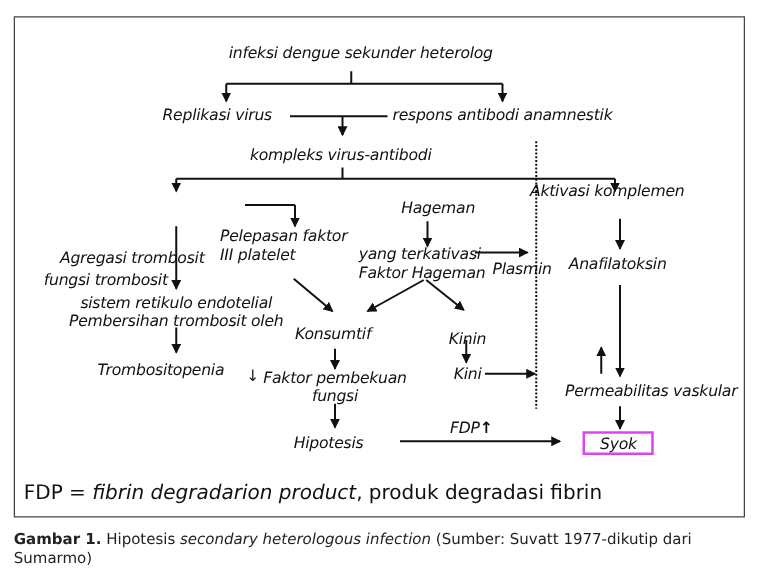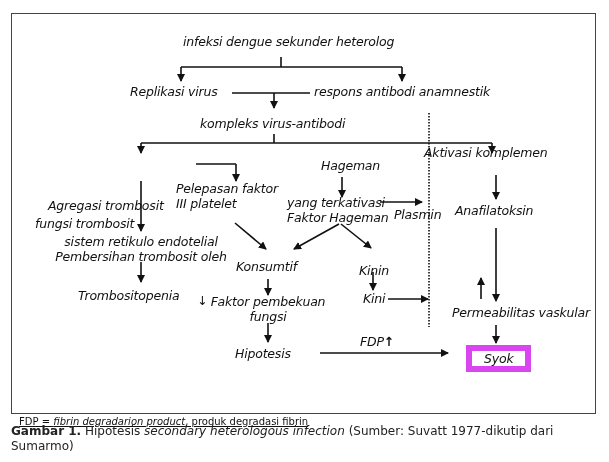--- a/index.html
+++ b/index.html
@@ -4,22 +4,22 @@
 <style>
   html, body { margin:0; padding:0; background:#ffffff; }
   body { width:609px; height:462px; position:relative; overflow:hidden;
          font-family:"DejaVu Sans", sans-serif; color:#111; }
   #frame { position:absolute; left:11px; top:13px; width:585px; height:401px;
            border:1.5px solid #444; box-sizing:border-box; }
   svg#wires { position:absolute; left:0; top:0; }
   .node { position:absolute; font-size:12.5px; line-height:15px; white-space:nowrap;
           letter-spacing:-0.2px; color:#111;font-style:italic; }
   .center { text-align:center; }
-  .syok-box { border:6px solid #d946ef; padding:0 12px; }
-  #legend { position:absolute; left:19px; top:416px; font-size:10px; white-space:nowrap;text-decoration:underline; }
+  .syok-box { border:2px solid #d946ef; padding:0 12px; }
+  #legend { position:absolute; left:19px; top:384px; font-size:16px; white-space:nowrap; }
   #legend i { font-style:italic; }
   #caption { position:absolute; left:11px; top:424px; width:586px; font-size:12px;
              line-height:15px; color:#222; }
   #caption b { font-weight:bold; }
   #caption i { font-style:italic;text-align:center; }
 </style>
 </head>
 <body>
 
 <div id="frame"></div>

